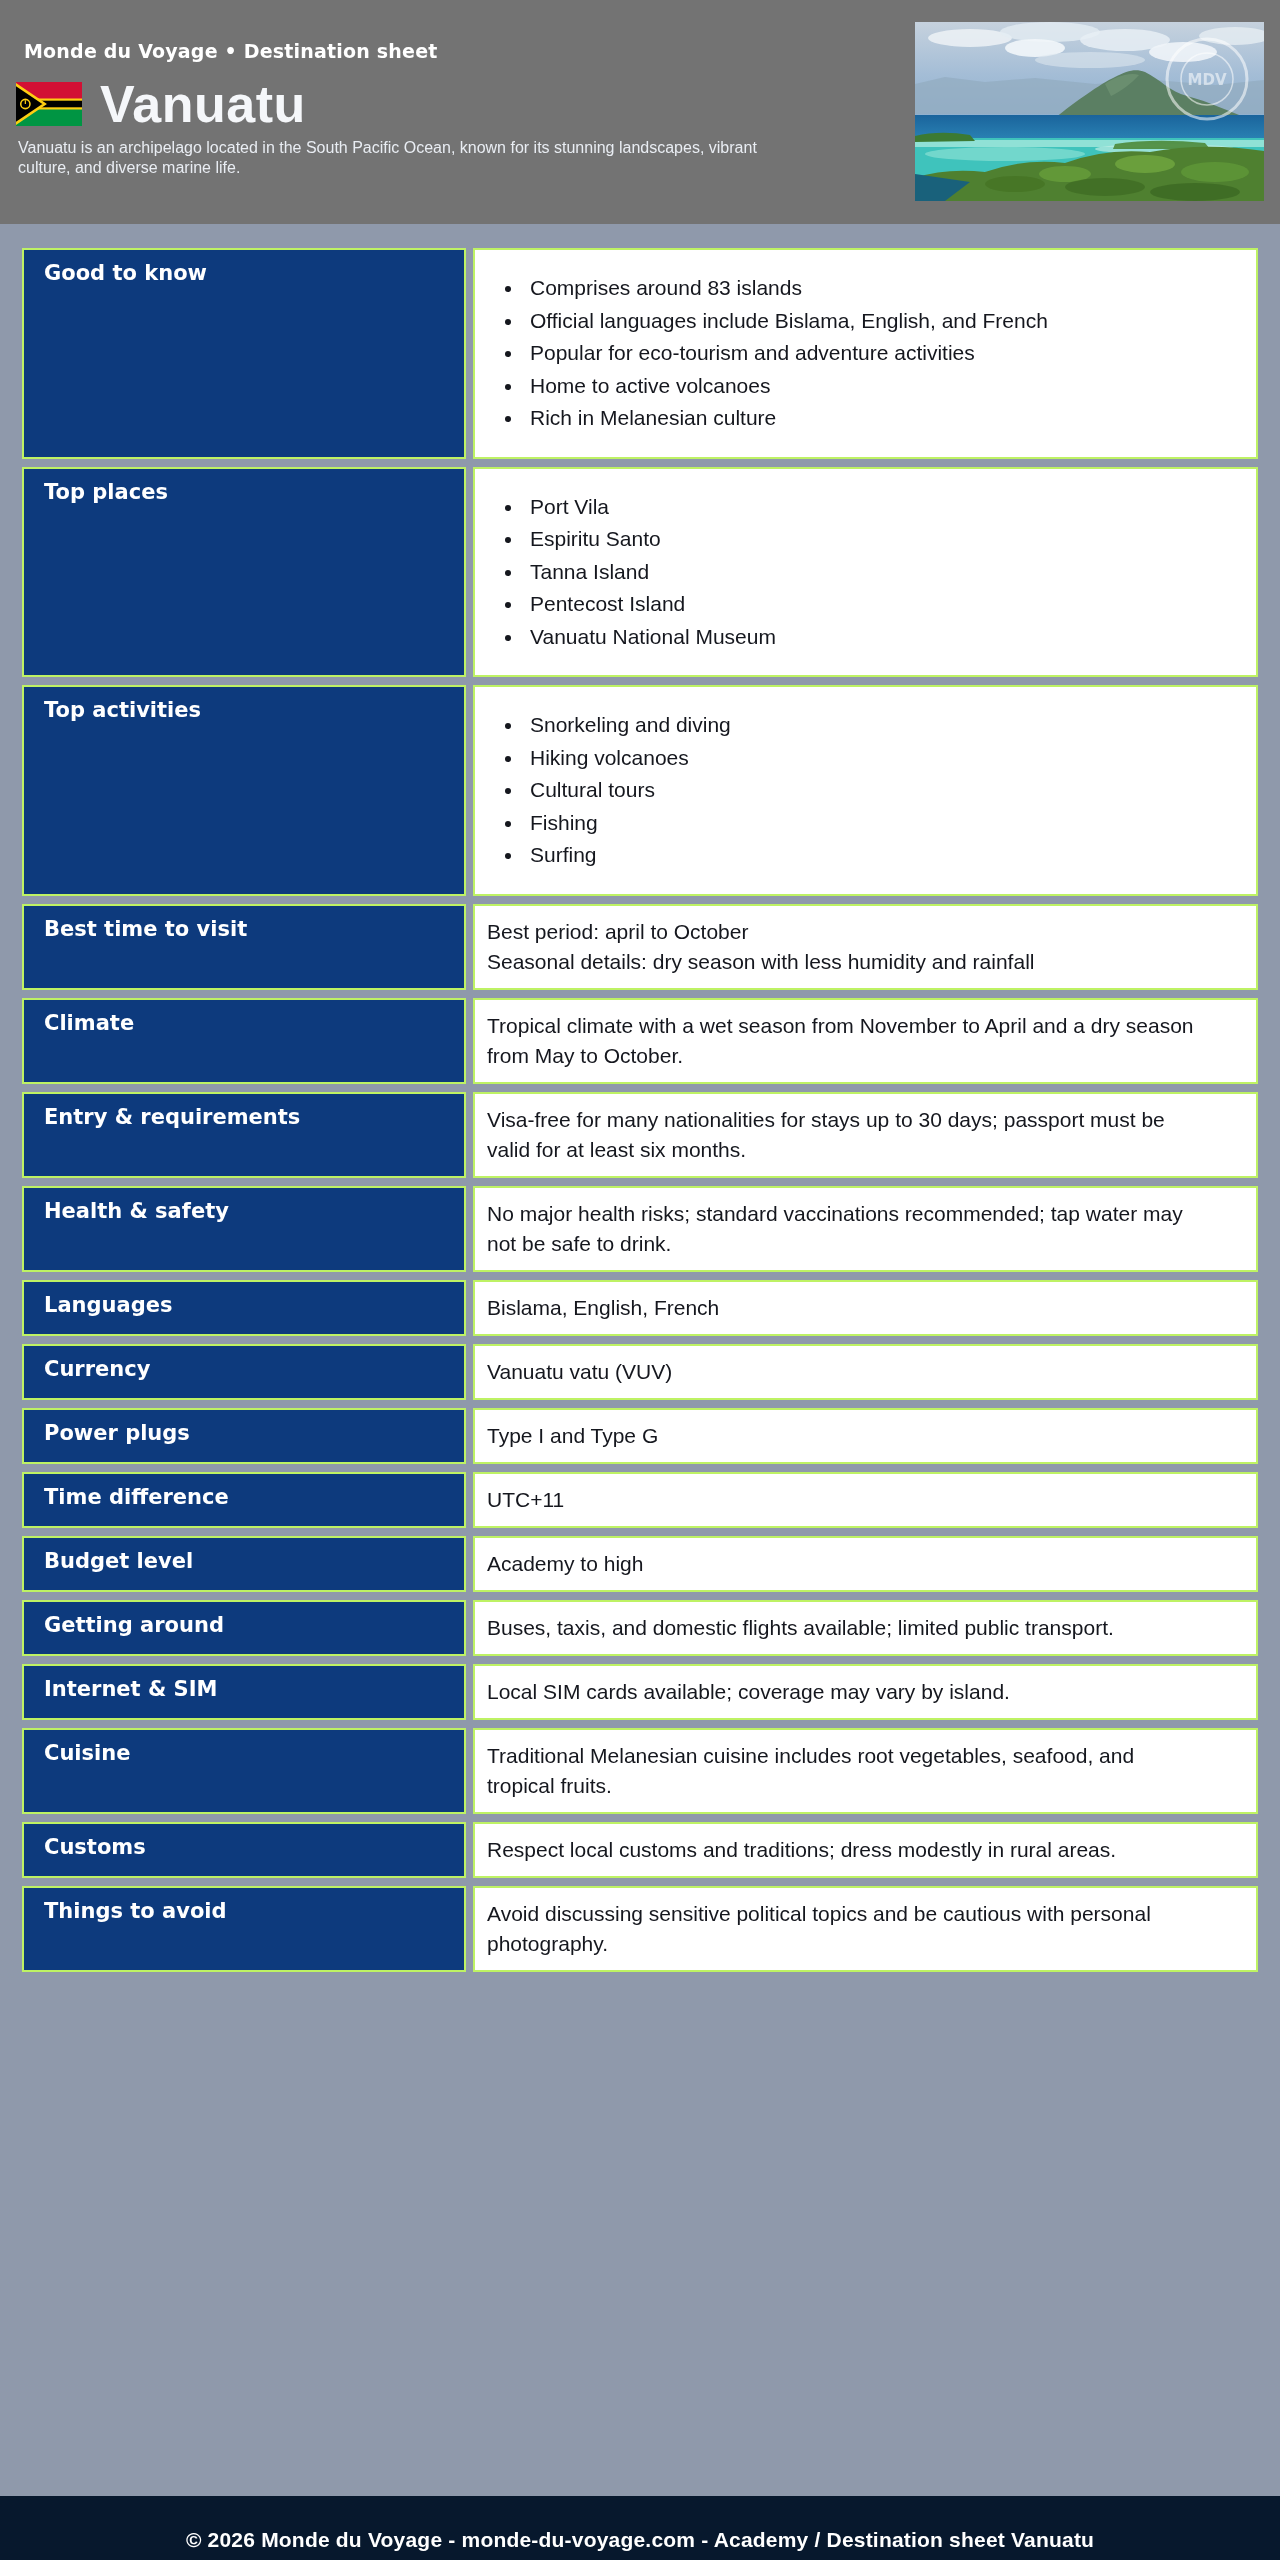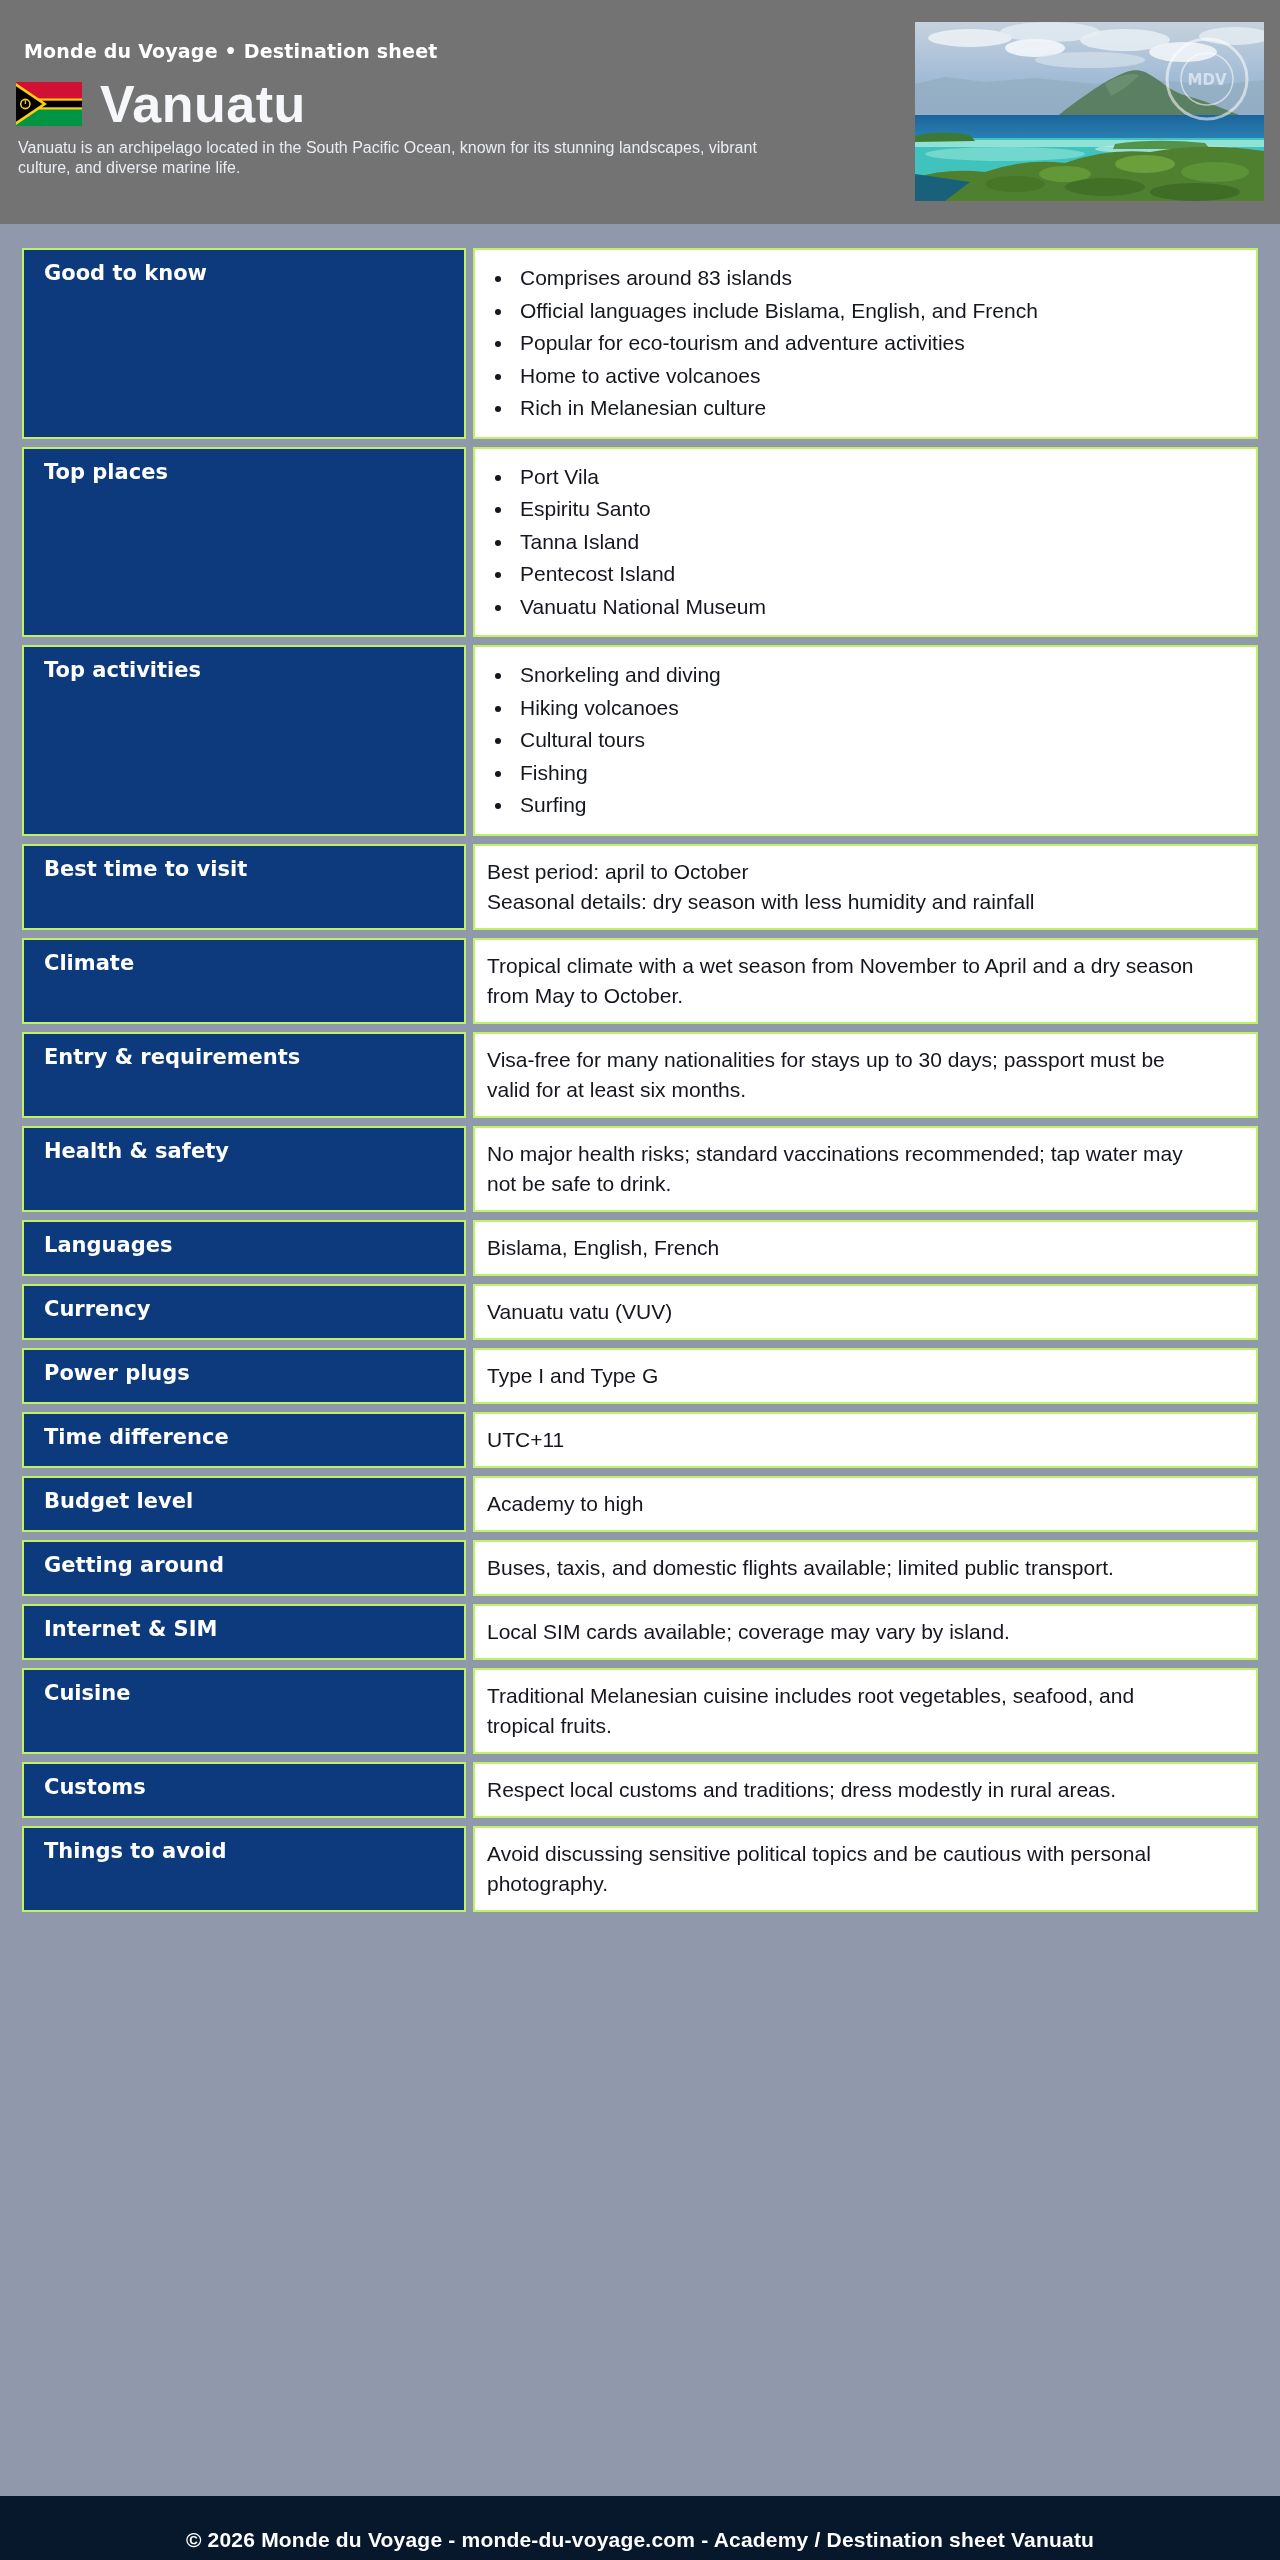--- a/index.html
+++ b/index.html
@@ -48,21 +48,21 @@
     font-family:"DejaVu Sans", sans-serif;
     font-size:21px; font-weight:bold;
     padding:11px 20px;
   }
   .cell.content {
     background:#FFFFFF; color:#15171E;
     font-size:21px; line-height:30px;
     padding:11px 14px 11px 12px;
   }
   .cell.content .para, .cell.content .line { max-width:708px; }
-  .cell.content ul { list-style:disc; padding-left:26px; margin:1px; }
+  .cell.content ul { list-style:disc; padding-left:26px; margin:11px; }
   .cell.content li { line-height:32.5px; padding-left:6px; }
   
   .footer {
     position:absolute; left:0; top:2472px; width:1280px; height:88px;
     background:#07182D; display:flex; align-items:center; justify-content:center;margin-top:24px;
   }
   .footer-text {
     font-size:21px; font-weight:bold; color:#FFFFFF; letter-spacing:0.2px;
   }
 </style>

